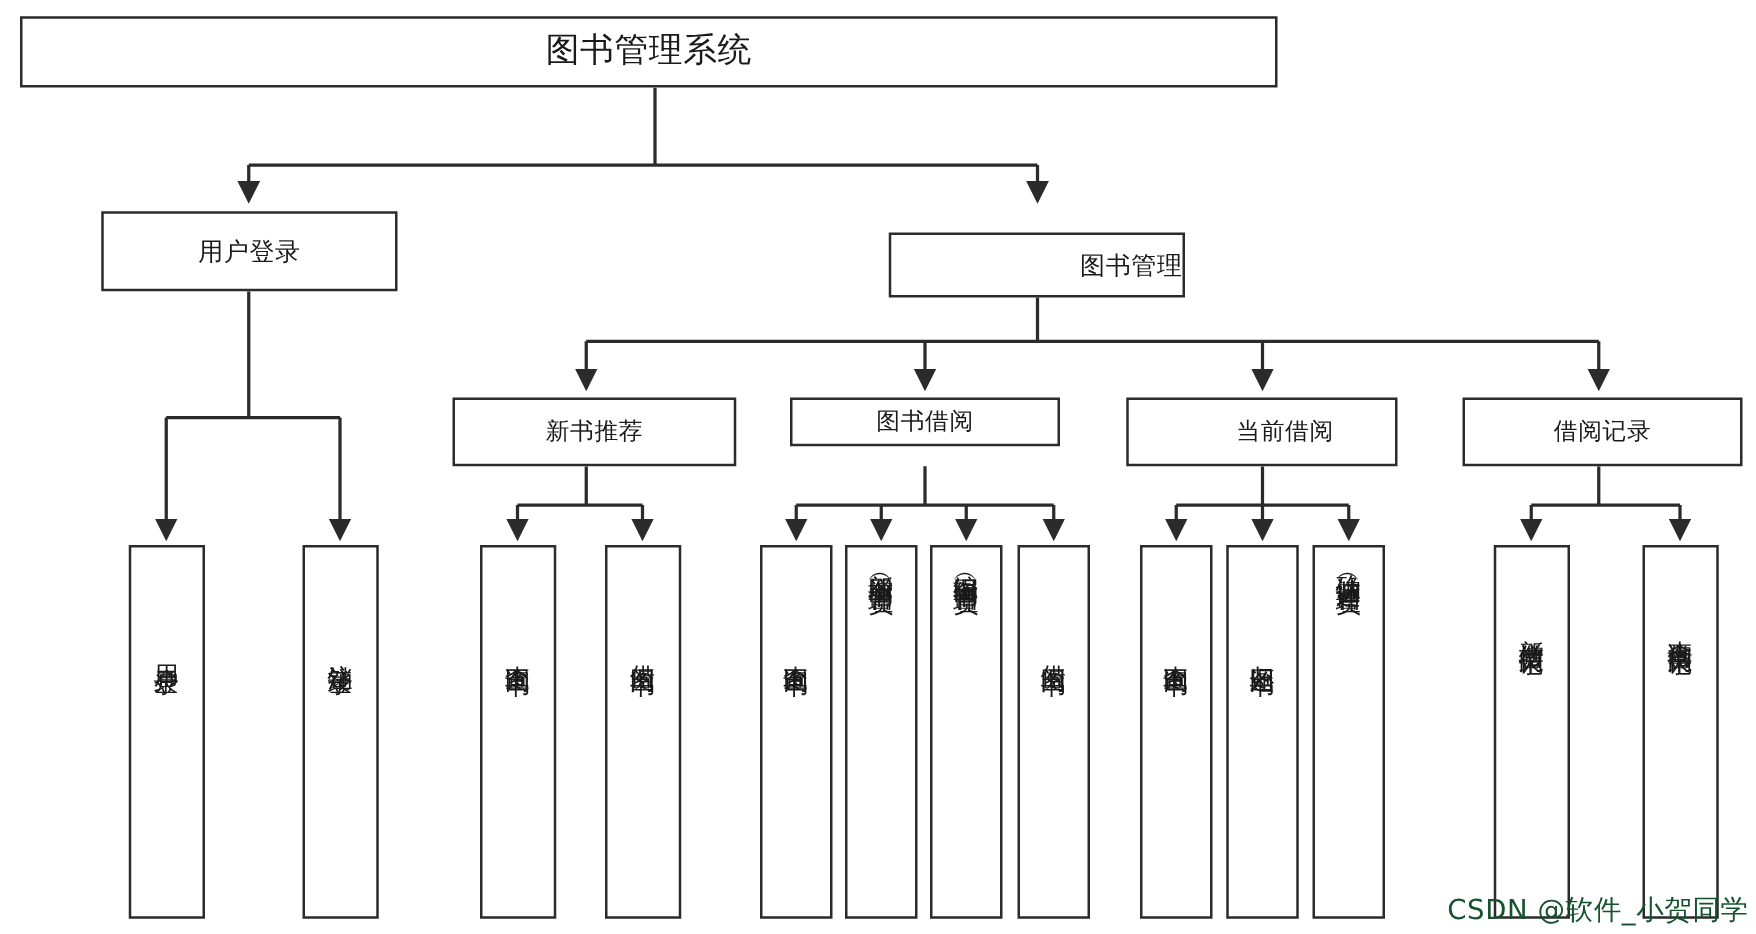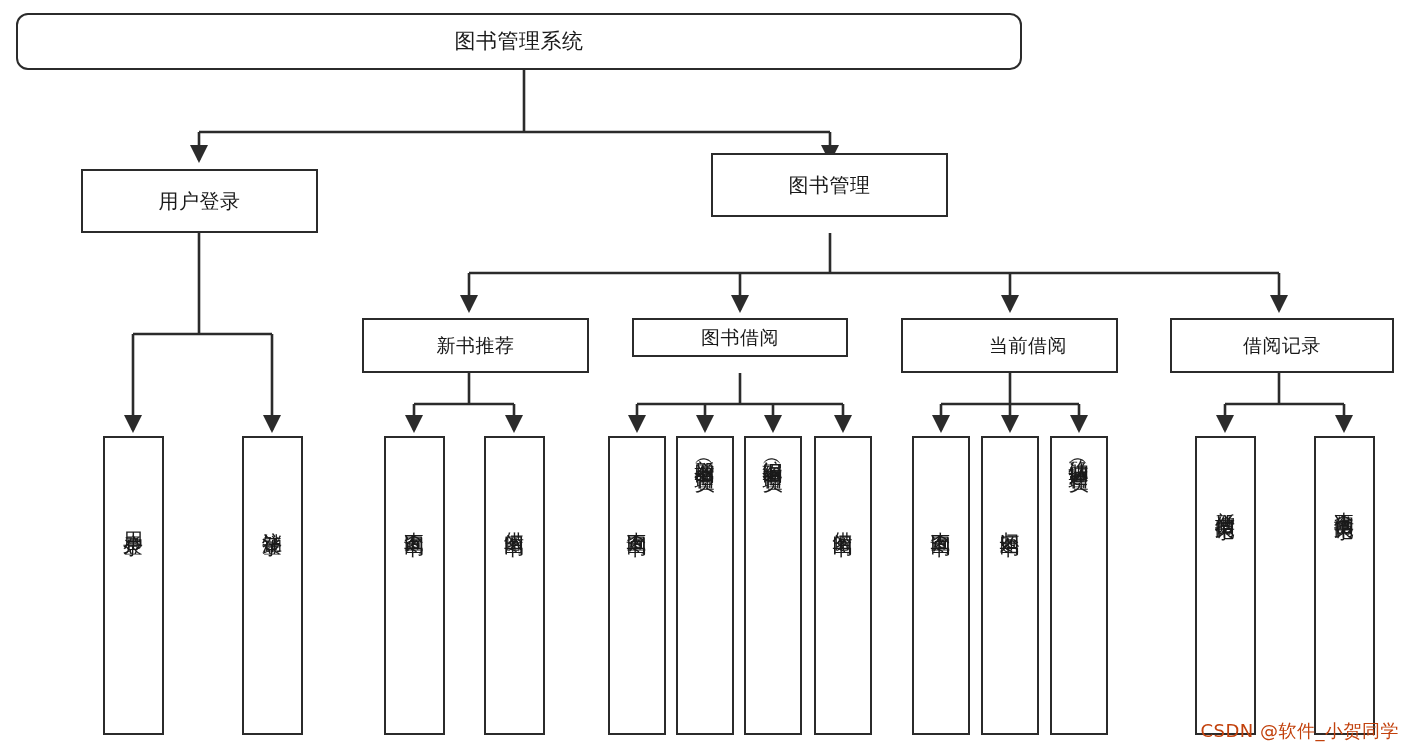--- a/index.html
+++ b/index.html
@@ -37,22 +37,21 @@
     color: #1a1a1a;
   }
   .node .label {
     display: block;
     text-align: center;
     line-height: 1.05;
     letter-spacing: 0.5px;
   }
   
   .lvl0 {
-    font-size: 21px;
-    border-radius: 12px;
+    font-size: 27px;
   }
   
   .lvl1 {
     font-size: 20px;
   }
   .lvl2 {
     font-size: 19px;
   }
   
   .leaf {
@@ -70,22 +69,22 @@
   .leaf.mid .label {
     margin-top: 72px;
   }
   .leaf.mid2 .label {
     margin-top: 52px;
   }
   .watermark {
     position: absolute;
     right: 6px;
     bottom: 4px;
-    font-size: 18px;
-    color: #c2410c;
+    font-size: 22px;
+    color: #14532d;
     letter-spacing: 0.5px;
     white-space: nowrap;
   }
 </style>
 </head>
 <body>
 
 <div id="canvas">
 
   <svg class="wires" viewBox="0 0 1405 747" xmlns="http://www.w3.org/2000/svg">
@@ -139,21 +138,21 @@
   </svg>
 
   <div class="node lvl0" style="left:16px; top:13px; width:1006px; height:57px;">
     <span class="label">图书管理系统</span>
   </div>
 
   <div class="node lvl1" style="left:81px; top:169px; width:237px; height:64px;">
     <span class="label">用户登录</span>
   </div>
 
-  <div class="node lvl1" style="left:711px; top:153px; width:237px; height:64px;">
+  <div class="node lvl1" style="left:711px; top:186px; width:237px; height:52px;justify-content:flex-end;">
     <span class="label">图书管理</span>
   </div>
 
   <div class="node lvl2" style="left:362px; top:318px; width:227px; height:55px;">
     <span class="label">新书推荐</span>
   </div>
 
   <div class="node lvl2" style="left:632px; top:318px; width:216px; height:39px;">
     <span class="label">图书借阅</span>
   </div>

